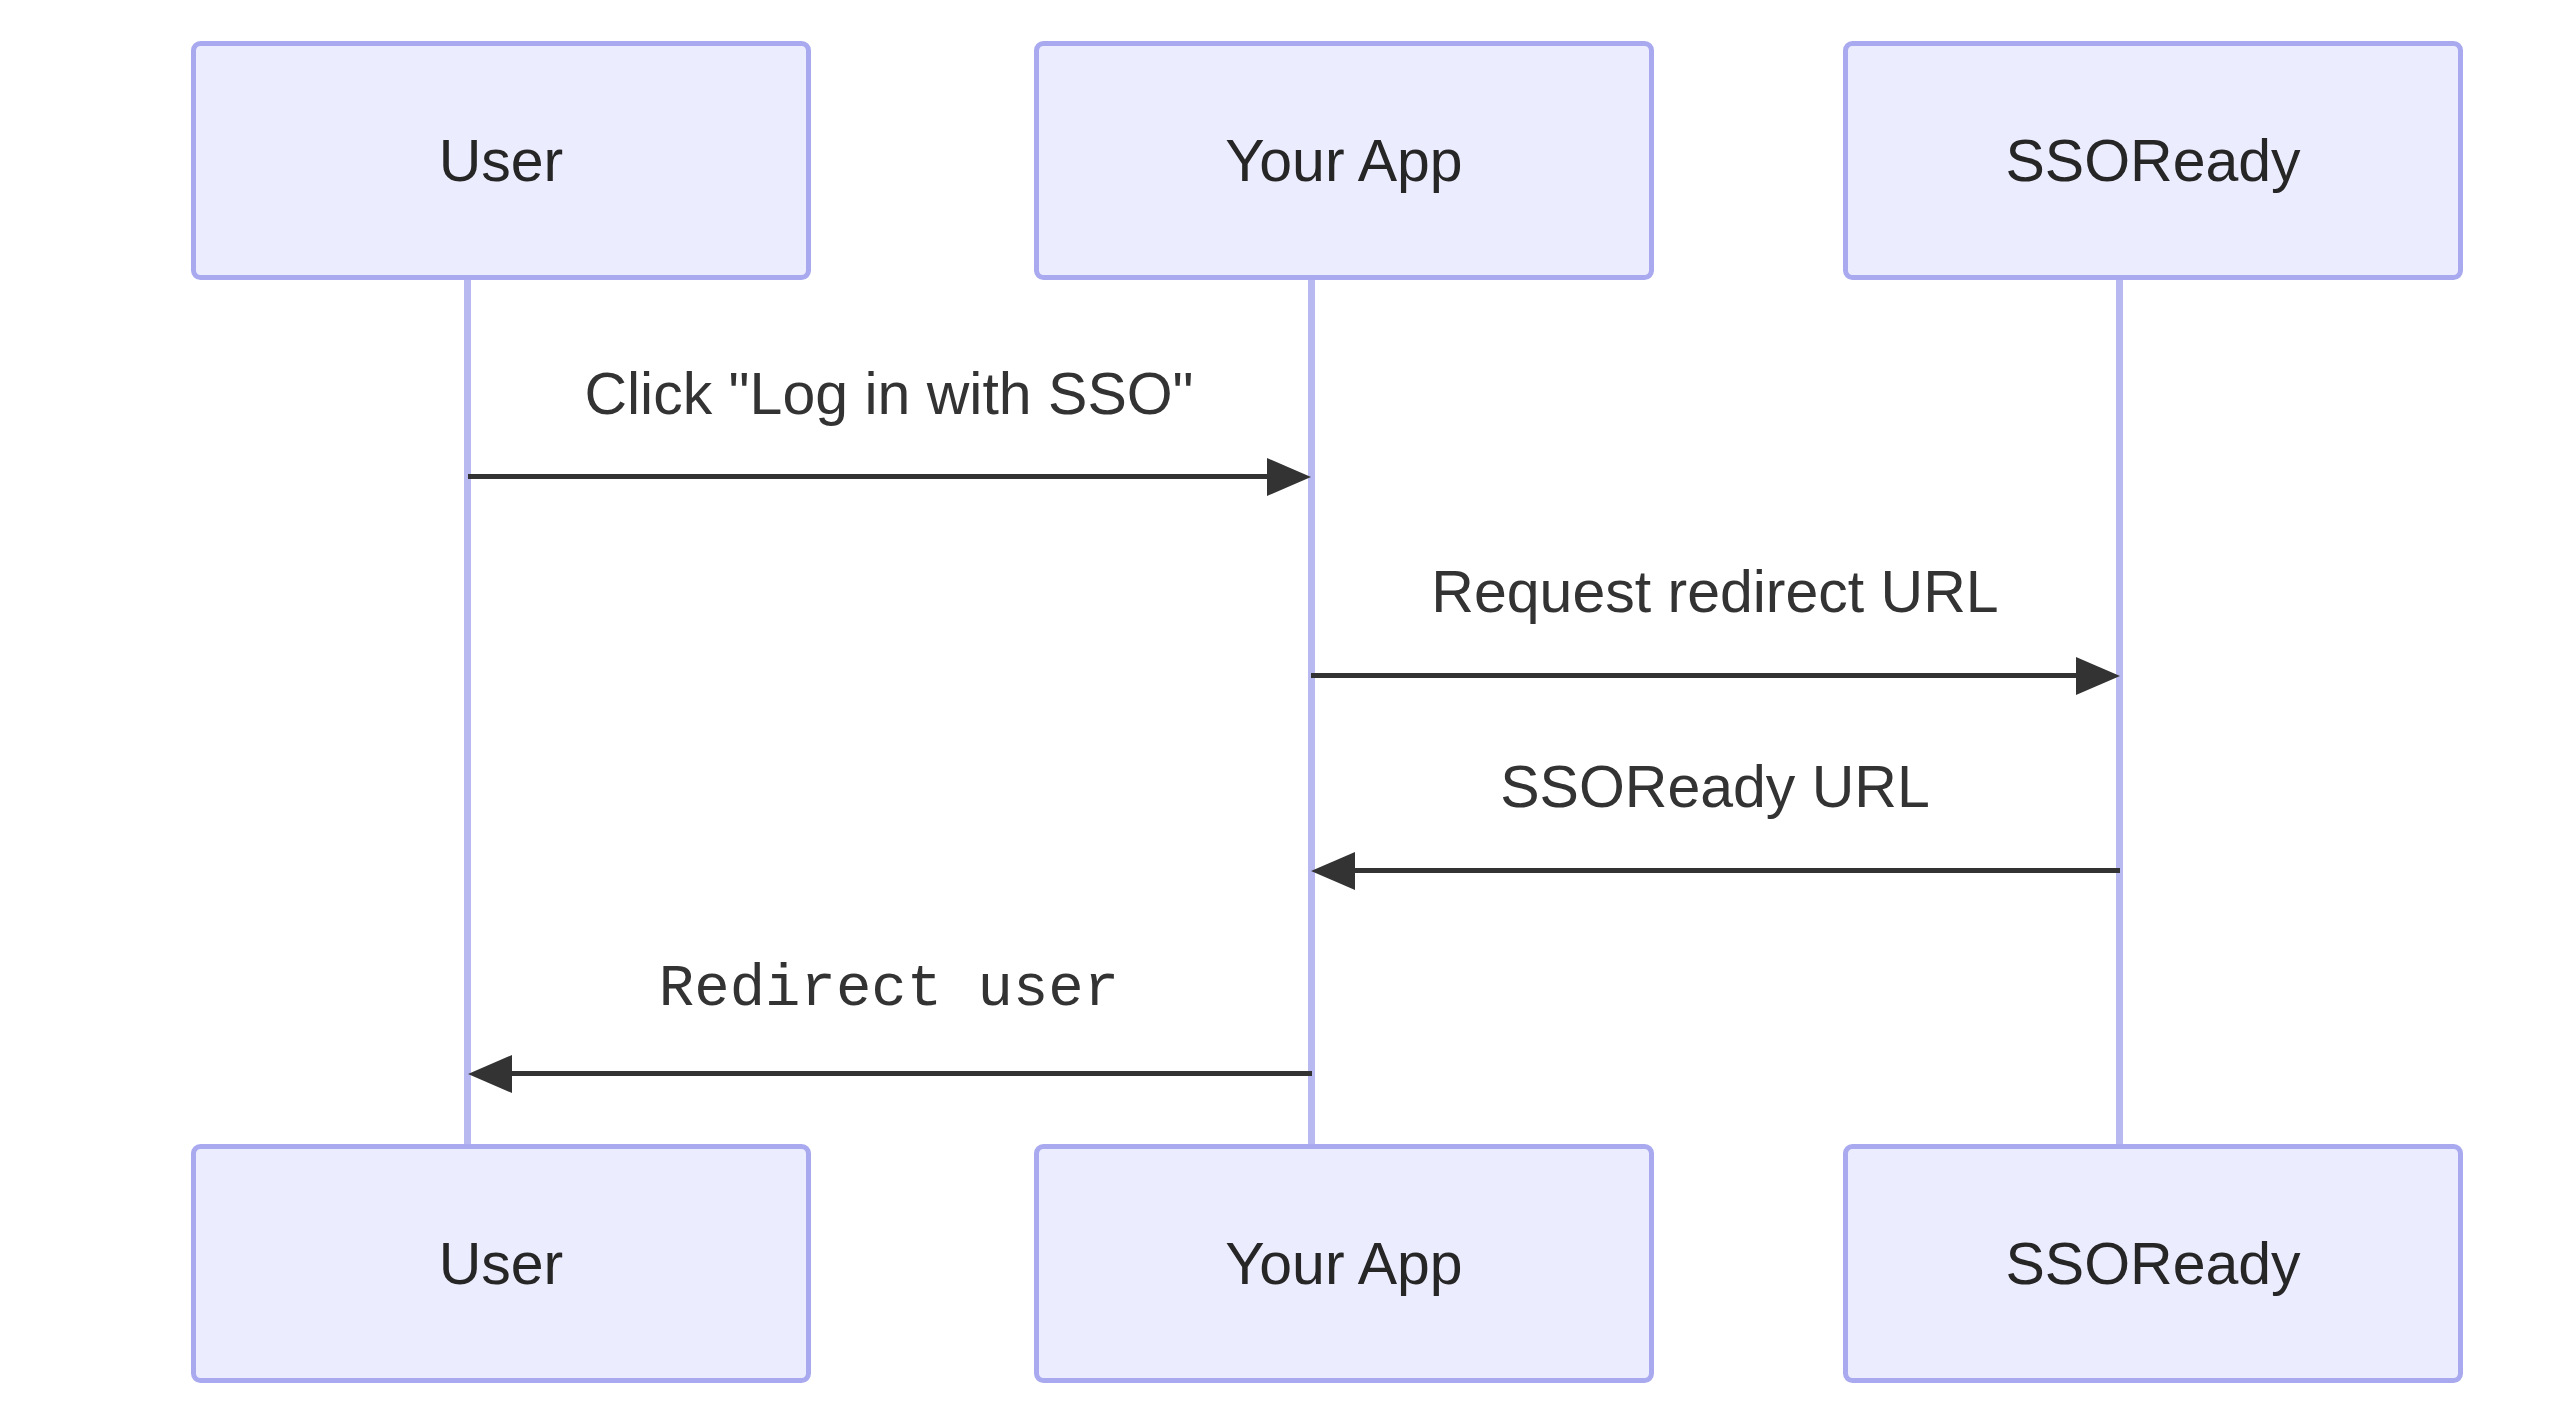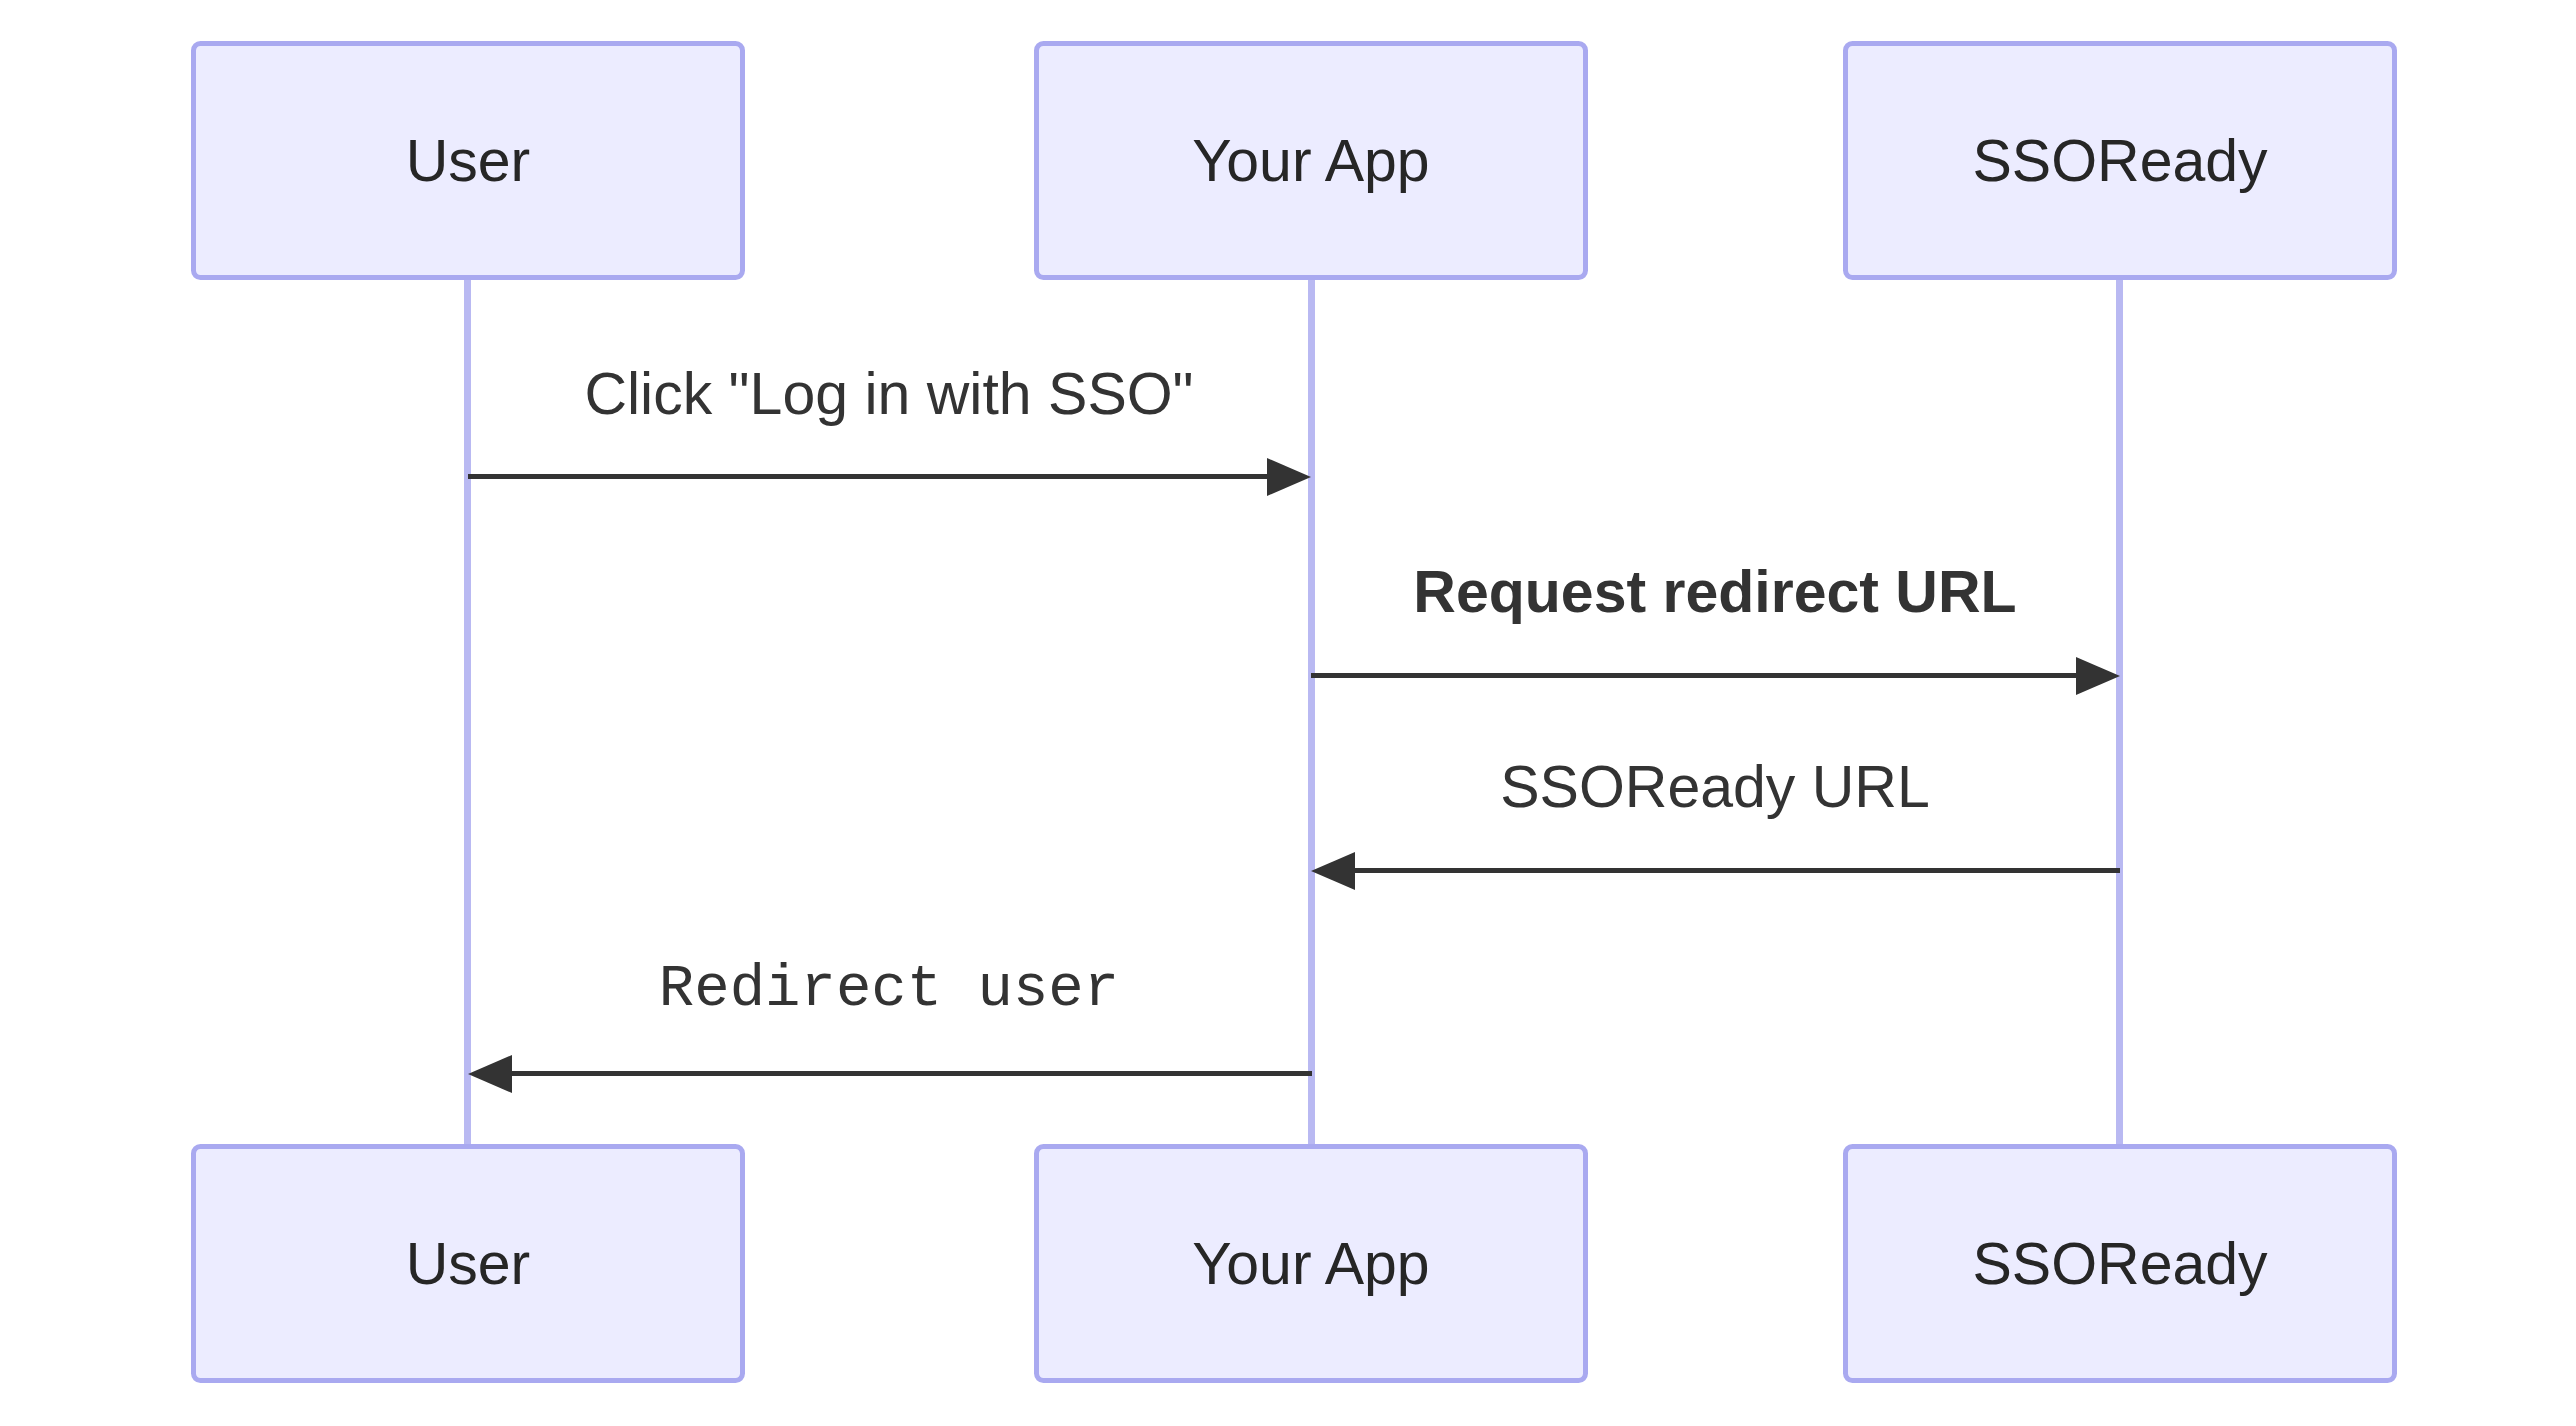--- a/index.html
+++ b/index.html
@@ -17,21 +17,21 @@
   }
   .lifeline {
     position: absolute;
     top: 278px;
     height: 867px;
     width: 6.7px;
     background: #b9b9f2;
   }
   .actor-box {
     position: absolute;
-    width: 554px;
+    width: 620px;
     height: 239px;
     box-sizing: border-box;
     background: #ececff;
     border: 5.4px solid #a9a9f0;
     border-radius: 9.4px;
     display: flex;
     align-items: center;
     justify-content: center;
   }
   .actor-label {
@@ -88,21 +88,21 @@
     <span class="actor-label">Your App</span>
   </div>
   <div class="actor-box" style="left:1843px;top:1144px;">
     <span class="actor-label">SSOReady</span>
   </div>
 
   <div class="msg-label" style="left:386px;top:360px;">Click "Log in with SSO"</div>
   <div class="msg-line" style="left:468px;top:474px;width:804px;"></div>
   <div class="arrowhead point-right" style="left:1267px;top:458px;"></div>
 
-  <div class="msg-label" style="left:1212px;top:558px;font-weight:bold;">Request redirect URL</div>
+  <div class="msg-label" style="left:1212px;top:558px;">Request redirect URL</div>
   <div class="msg-line" style="left:1311px;top:673px;width:768px;"></div>
   <div class="arrowhead point-right" style="left:2076px;top:657px;"></div>
 
   <div class="msg-label" style="left:1212px;top:753px;">SSOReady URL</div>
   <div class="msg-line" style="left:1352px;top:868px;width:768px;"></div>
   <div class="arrowhead point-left" style="left:1311px;top:852px;"></div>
 
   <div class="msg-label" style="left:386px;top:956px;font-family:Liberation Mono, monospace;">Redirect user</div>
   <div class="msg-line" style="left:508px;top:1071px;width:804px;"></div>
   <div class="arrowhead point-left" style="left:468px;top:1055px;"></div>

